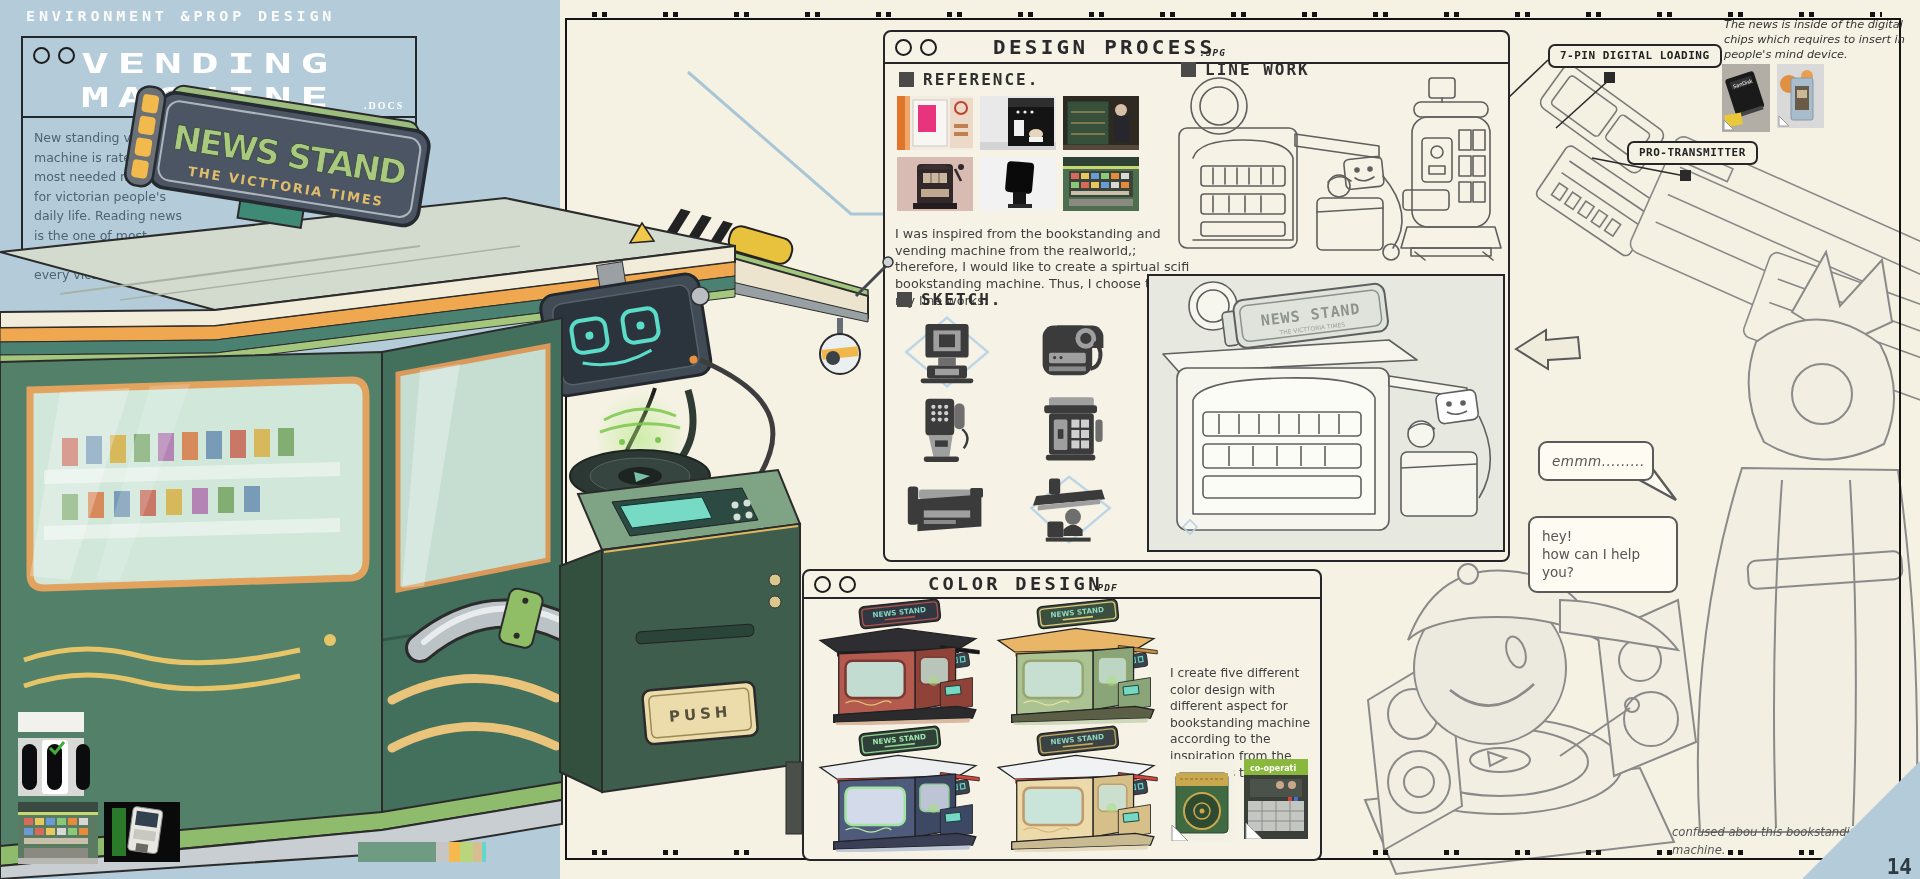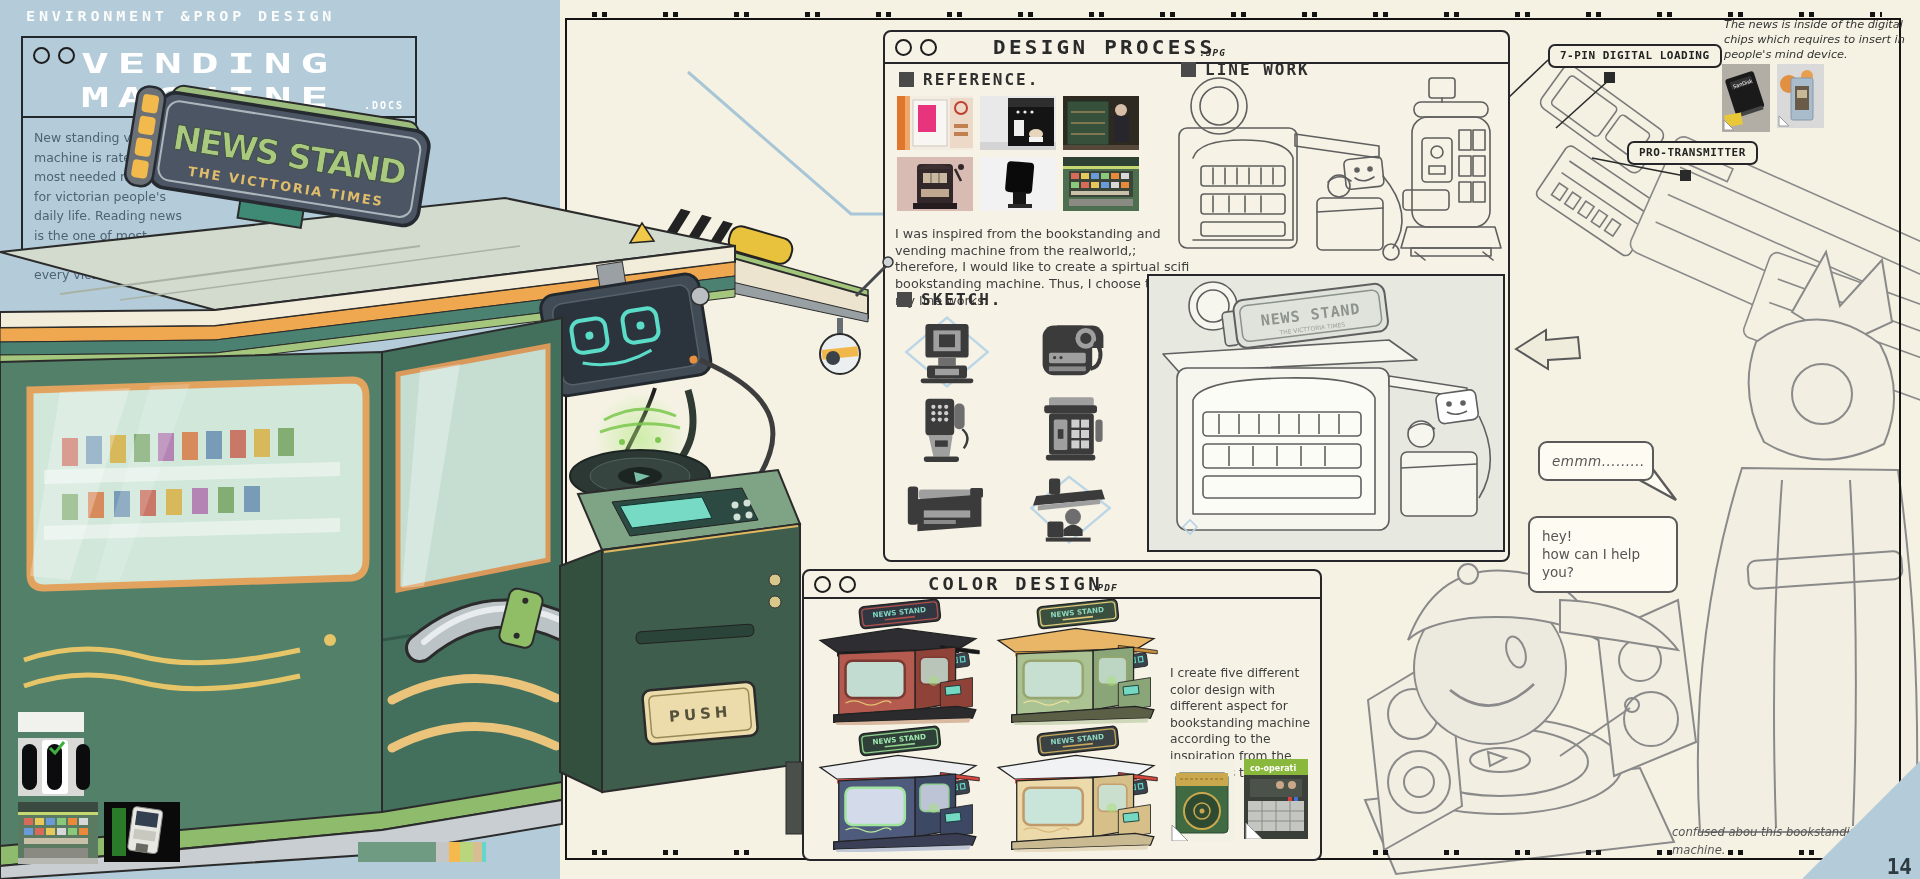--- a/index.html
+++ b/index.html
@@ -12,21 +12,21 @@
   .env-title{position:absolute;left:26px;top:8px;color:#fbfcfa;font-size:14px;letter-spacing:3.5px;
              transform:scaleX(1.08);transform-origin:left top;white-space:nowrap;z-index:4;}
   .doc-card{position:absolute;left:21px;top:36px;width:392px;height:212px;border:2px solid #23282c;z-index:4;}
   .doc-card .divider{position:absolute;left:0;right:0;top:78px;border-top:2px solid #23282c;}
   .circles{display:flex;gap:8px;}
   .circle{width:13px;height:13px;border:2.2px solid #1d1d1d;border-radius:50%;}
   .doc-card .circles{position:absolute;left:10px;top:9px;}
   .vm-line{position:absolute;color:#fff;font-size:27px;letter-spacing:5px;
            transform:scaleX(1.72);transform-origin:left top;white-space:nowrap;}
   .vm-1{left:58px;top:10px;} .vm-2{left:58px;top:44px;}
-  .docs-ext{position:absolute;left:341px;top:62px;color:#fff;font-size:10px;letter-spacing:2px;}
+  .docs-ext{position:absolute;left:341px;top:62px;color:#fff;font-size:10px;letter-spacing:2px;font-family:Liberation Serif, serif;}
   .doc-desc{position:absolute;left:34px;top:128px;width:152px;font-size:12.5px;line-height:1.56;
             color:#4e6374;z-index:4;}
 
   
   .frame{position:absolute;left:565px;top:18px;width:1332px;height:838px;border:2.2px solid #141414;z-index:3;}
   .sprk{position:absolute;height:5px;z-index:3;
         background:repeating-linear-gradient(90deg,#141414 0 5px,transparent 5px 10px,#141414 10px 15px,transparent 15px 71px);}
   #sprk-top{left:592px;top:12px;width:1290px;}
   #sprk-bot{left:592px;top:850px;width:1230px;}
 

